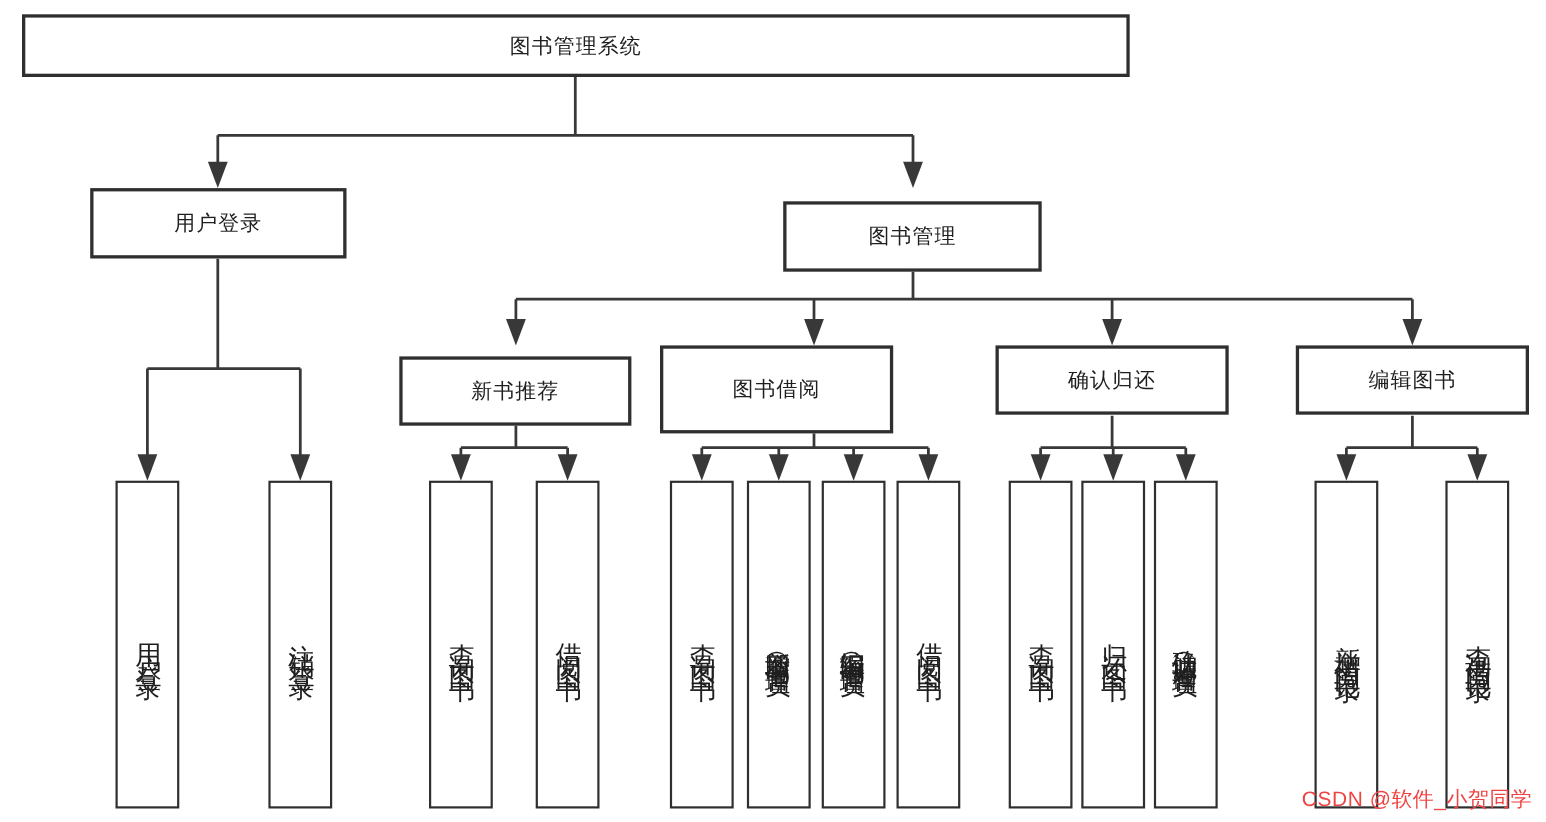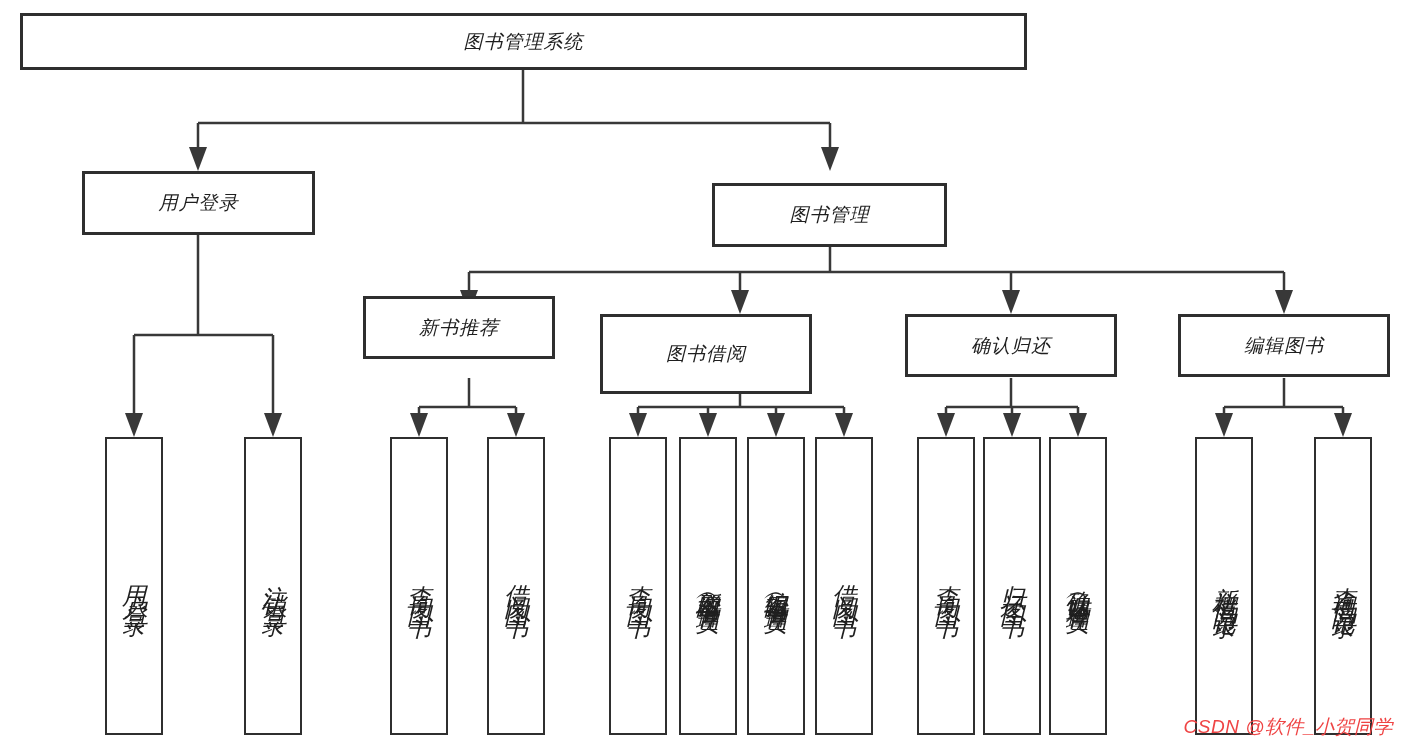--- a/index.html
+++ b/index.html
@@ -1,20 +1,20 @@
 <!DOCTYPE html>
 <html><head>
 <meta charset="utf-8">
 <style>
   * { margin:0; padding:0; box-sizing:border-box; }
   html,body { background:#ffffff; }
   body { font-family:"Liberation Sans", sans-serif; }
   .canvas {
     position:relative; width:1405px; height:747px;
-    background:#ffffff; overflow:hidden;font-style:italic;
+    background:#ffffff; overflow:hidden;
   }
   .connectors { position:absolute; left:0; top:0; width:1405px; height:747px; pointer-events:none; }
   .node {
     position:absolute; display:flex; align-items:center; justify-content:center;
     border:3px solid #2f2f2f; background:#ffffff; color:#1f1f1f;
   }
   .node.h { font-size:19px; letter-spacing:1px; }
   .node.v {
     border-width:2.5px;
     writing-mode:vertical-rl; text-orientation:mixed;
@@ -76,21 +76,21 @@
     <span>图书管理系统</span>
   </div>
 
   <div class="node h" style="left:82px; top:171px; width:233px; height:64px;">
     <span>用户登录</span>
   </div>
   <div class="node h" style="left:712px; top:168px; width:235px; height:64px;margin-top:15px;">
     <span>图书管理</span>
   </div>
 
-  <div class="node h" style="left:363px; top:296px; width:192px; height:63px;">
+  <div class="node h" style="left:363px; top:324px; width:211px; height:63px;">
     <span>新书推荐</span>
   </div>
   <div class="node h" style="left:600px; top:314px; width:212px; height:80px;align-items:center;">
     <span>图书借阅</span>
   </div>
   <div class="node h" style="left:905px; top:314px; width:212px; height:63px;">
     <span>确认归还</span>
   </div>
   <div class="node h" style="left:1178px; top:314px; width:212px; height:63px;">
     <span>编辑图书</span>

